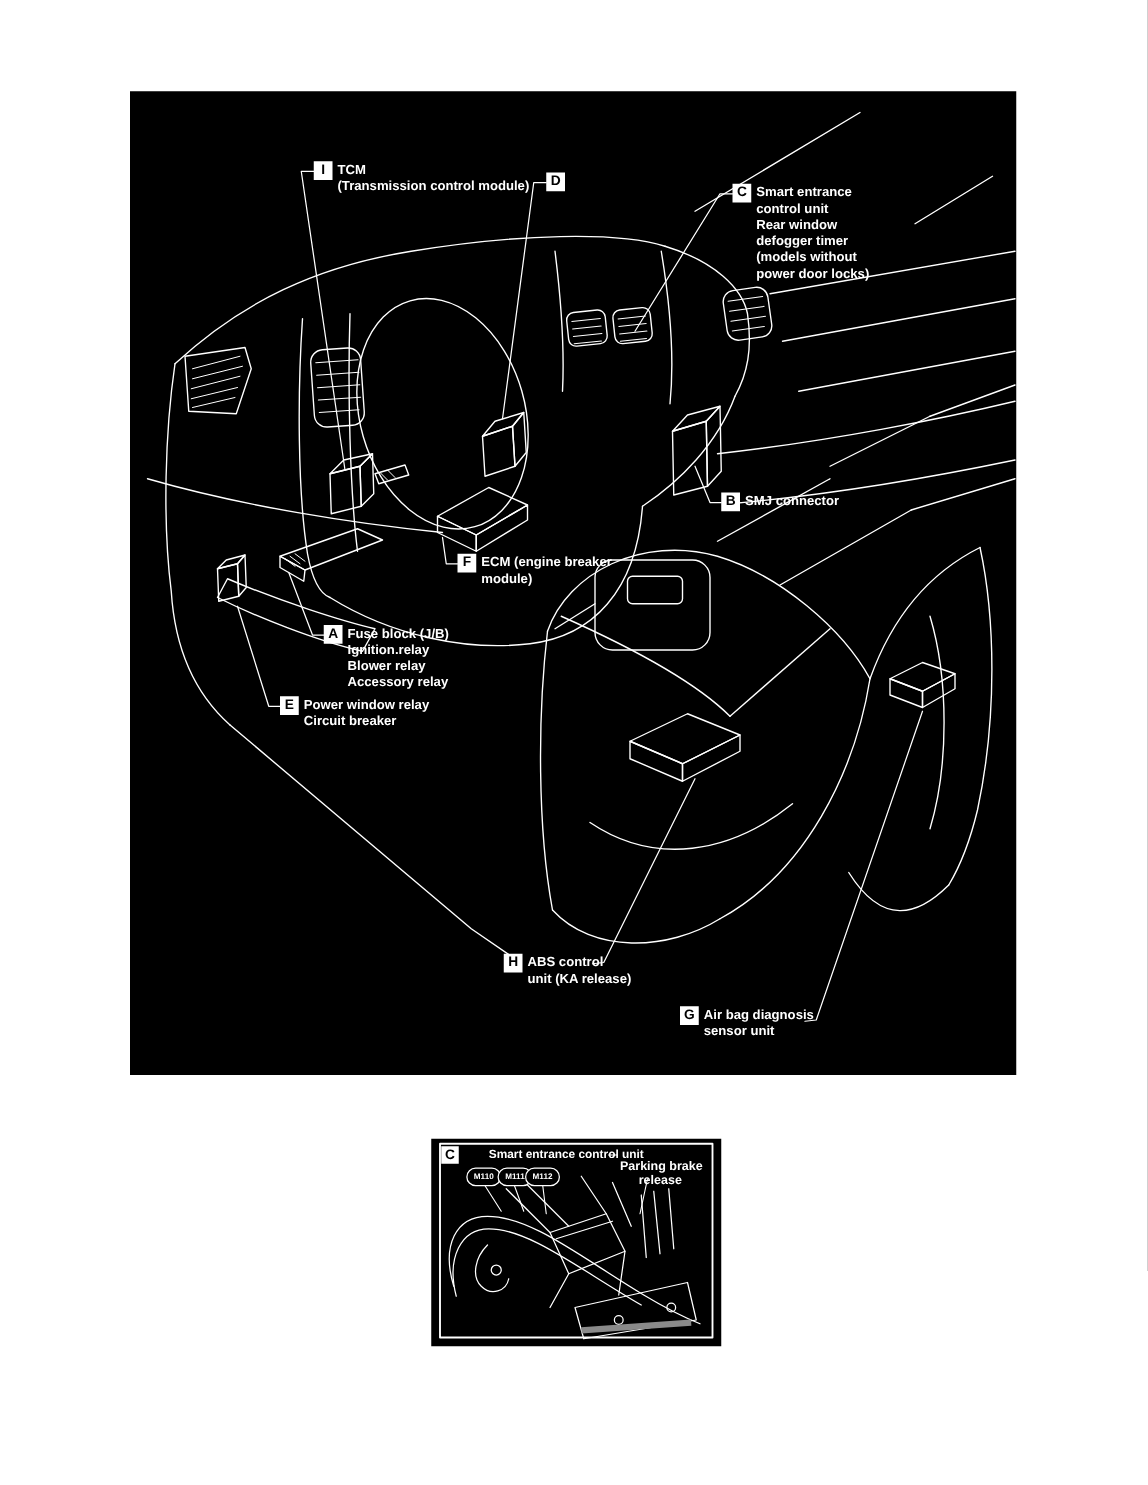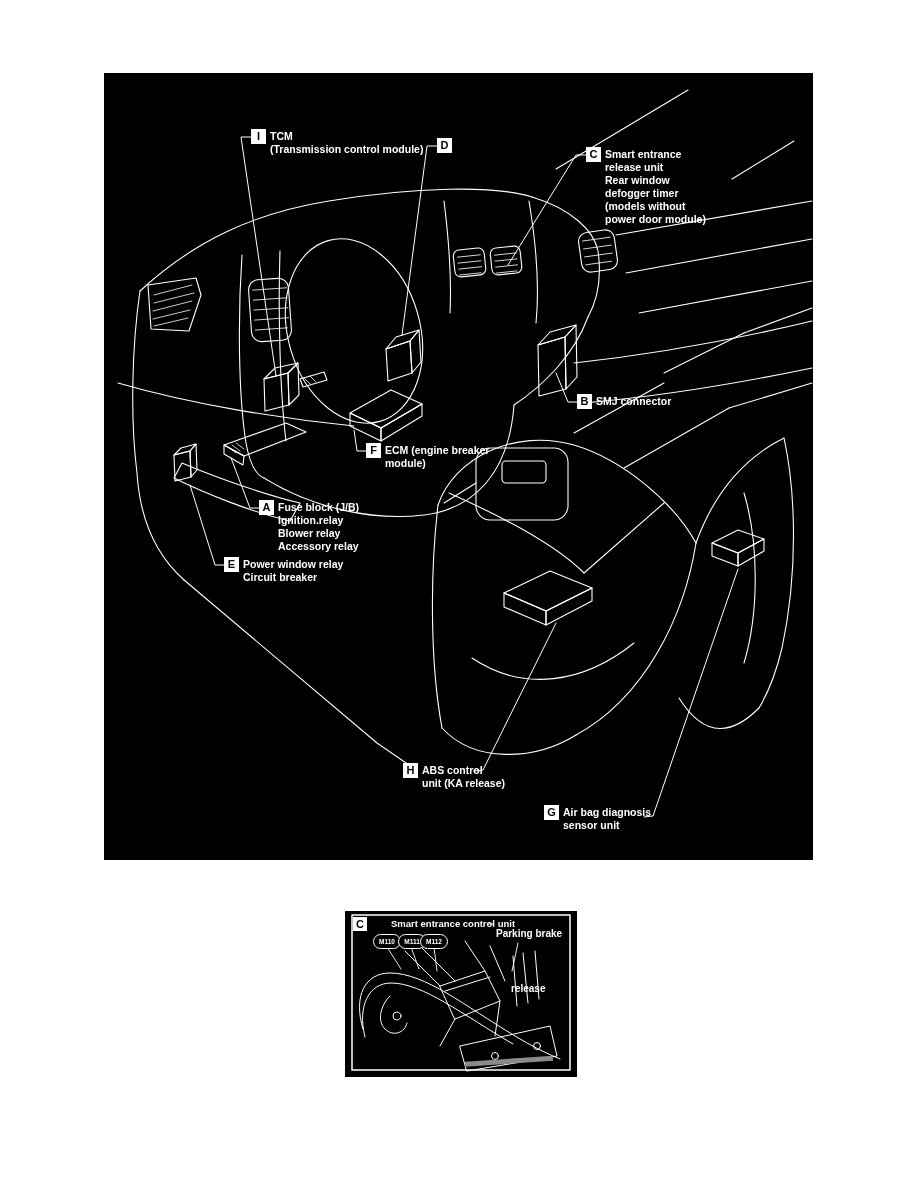--- a/index.html
+++ b/index.html
@@ -15,21 +15,21 @@
   .ltext{color:#fff;font-weight:bold;font-size:10.5px;line-height:13px;white-space:nowrap;padding-top:1px;}
   .co-A{left:155px;top:427px;} .co-B{left:473px;top:321px;} .co-C{left:482px;top:74px;}
   .co-D{left:333px;top:65px;} .co-E{left:120px;top:484px;} .co-F{left:262px;top:370px;}
   .co-G{left:440px;top:732px;} .co-H{left:299px;top:690px;} .co-I{left:147px;top:56px;}
   .inset-lbox{position:absolute;left:8px;top:6px;width:14px;height:14px;background:#fff;color:#000;
         font-weight:bold;font-size:11px;line-height:14px;text-align:center;}
   .inset-title{position:absolute;left:24px;top:7px;color:#fff;font-weight:bold;
         font-size:9.5px;line-height:12px;white-space:nowrap;margin-left:22px;}
   .inset-right{position:absolute;left:151px;top:17px;color:#fff;font-weight:bold;
         font-size:10px;line-height:11px;}
-  .inset-right .l2{padding-left:15px;margin-top:44px;}
+  .inset-right .l2{padding-left:15px;}
   .oval{position:absolute;width:26px;height:13px;border:1px solid #fff;border-radius:8px;
         background:#000;color:#fff;font-weight:bold;font-size:6.5px;line-height:13px;text-align:center;}
   .o1{left:28px;top:23px;} .o2{left:53px;top:23px;} .o3{left:75px;top:23px;}
 </style>
 </head>
 <body>
 
 <div class="page">
 
   <div class="fig main-fig">
@@ -189,25 +189,25 @@
     </div>
 
     <div class="callout co-D">
       <span class="lbox">D</span>
     </div>
 
     <div class="callout co-C">
       <span class="lbox">C</span>
       <div class="ltext">
         <div>Smart entrance</div>
-        <div>release unit</div>
+        <div>control unit</div>
         <div>Rear window</div>
         <div>defogger timer</div>
         <div>(models without</div>
-        <div>power door module)</div>
+        <div>power door locks)</div>
       </div>
     </div>
 
     <div class="callout co-B">
       <span class="lbox">B</span>
       <div class="ltext">
         <div>SMJ connector</div>
       </div>
     </div>
 

